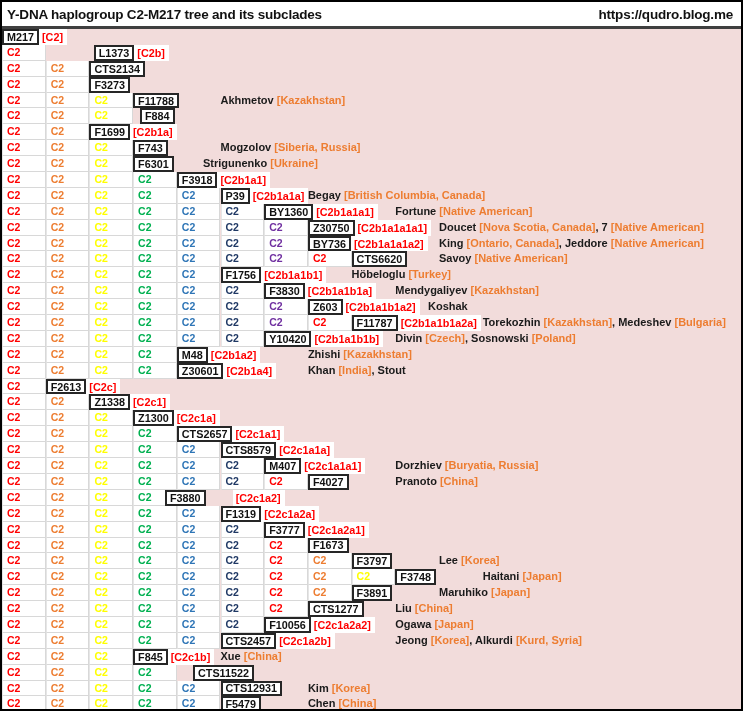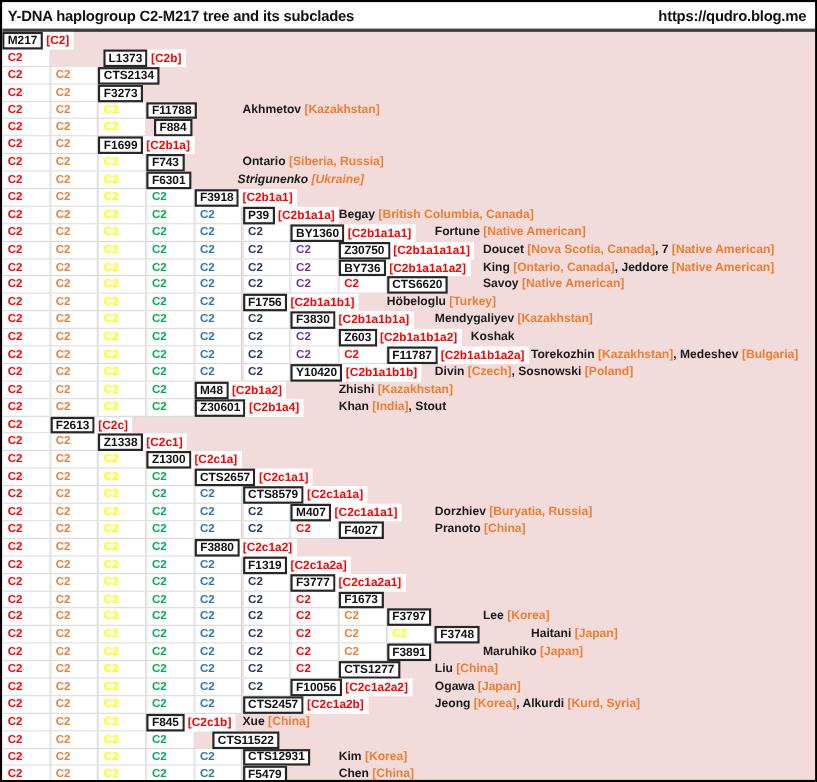--- a/index.html
+++ b/index.html
@@ -138,30 +138,30 @@
           <span class="sub">[C2b1a]</span>
         </div>
       </div>
       <div class="row">
         <div class="c2cell" style="left: 0px; color: rgb(255, 0, 0);">C2</div>
         <div class="c2cell" style="left: 43.7px; color: rgb(237, 125, 49);">C2</div>
         <div class="c2cell" style="left: 87.4px; color: rgb(255, 255, 0);">C2</div>
         <div class="clade" style="left: 131.1px;">
           <span class="bx">F743</span>
         </div>
-        <div class="people" style="left: 218.5px;"><span>Ontario</span><span class="org"> [Siberia, Russia]</span></div>
+        <div class="people" style="left: 218.5px;"><span>Mogzolov</span><span class="org"> [Siberia, Russia]</span></div>
       </div>
       <div class="row">
         <div class="c2cell" style="left: 0px; color: rgb(255, 0, 0);">C2</div>
         <div class="c2cell" style="left: 43.7px; color: rgb(237, 125, 49);">C2</div>
         <div class="c2cell" style="left: 87.4px; color: rgb(255, 255, 0);">C2</div>
         <div class="clade" style="left: 131.1px;">
           <span class="bx">F6301</span>
         </div>
-        <div class="people" style="left: 214px; font-style: italic;"><span>Strigunenko</span><span class="org"> [Ukraine]</span></div>
+        <div class="people" style="left: 201px;"><span>Strigunenko</span><span class="org"> [Ukraine]</span></div>
       </div>
       <div class="row">
         <div class="c2cell" style="left: 0px; color: rgb(255, 0, 0);">C2</div>
         <div class="c2cell" style="left: 43.7px; color: rgb(237, 125, 49);">C2</div>
         <div class="c2cell" style="left: 87.4px; color: rgb(255, 255, 0);">C2</div>
         <div class="c2cell" style="left: 131.1px; color: rgb(0, 176, 80);">C2</div>
         <div class="clade" style="left: 174.8px;">
           <span class="bx">F3918</span>
           <span class="sub">[C2b1a1]</span>
         </div>
@@ -391,21 +391,21 @@
         <div class="clade" style="left: 305.9px;">
           <span class="bx">F4027</span>
         </div>
         <div class="people" style="left: 393.3px;"><span>Pranoto</span><span class="org"> [China]</span></div>
       </div>
       <div class="row">
         <div class="c2cell" style="left: 0px; color: rgb(255, 0, 0);">C2</div>
         <div class="c2cell" style="left: 43.7px; color: rgb(237, 125, 49);">C2</div>
         <div class="c2cell" style="left: 87.4px; color: rgb(255, 255, 0);">C2</div>
         <div class="c2cell" style="left: 131.1px; color: rgb(0, 176, 80);">C2</div>
-        <div class="clade" style="left: 175px;">
+        <div class="clade" style="left: 163px; gap: 27px;">
           <span class="bx">F3880</span>
           <span class="sub">[C2c1a2]</span>
         </div>
       </div>
       <div class="row">
         <div class="c2cell" style="left: 0px; color: rgb(255, 0, 0);">C2</div>
         <div class="c2cell" style="left: 43.7px; color: rgb(237, 125, 49);">C2</div>
         <div class="c2cell" style="left: 87.4px; color: rgb(255, 255, 0);">C2</div>
         <div class="c2cell" style="left: 131.1px; color: rgb(0, 176, 80);">C2</div>
         <div class="c2cell" style="left: 174.8px; color: rgb(46, 117, 182);">C2</div>

